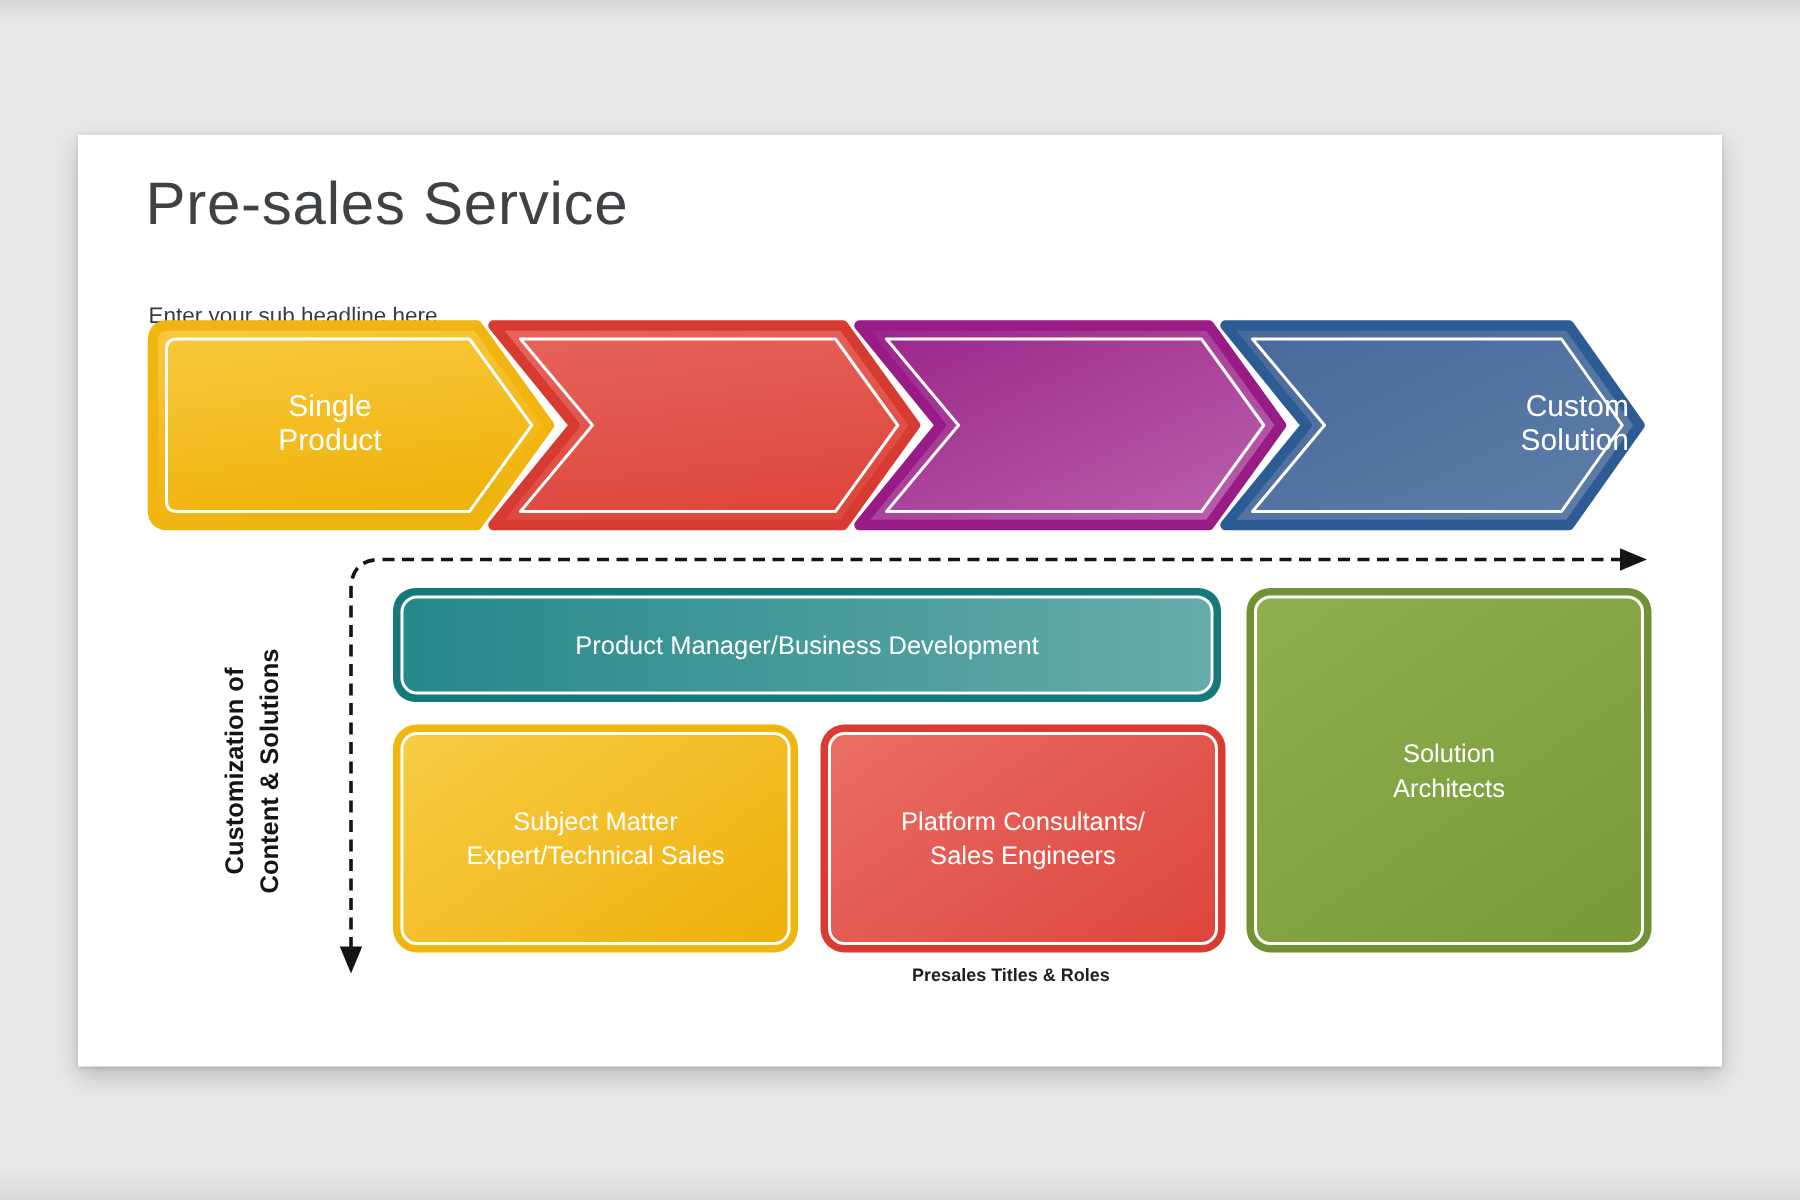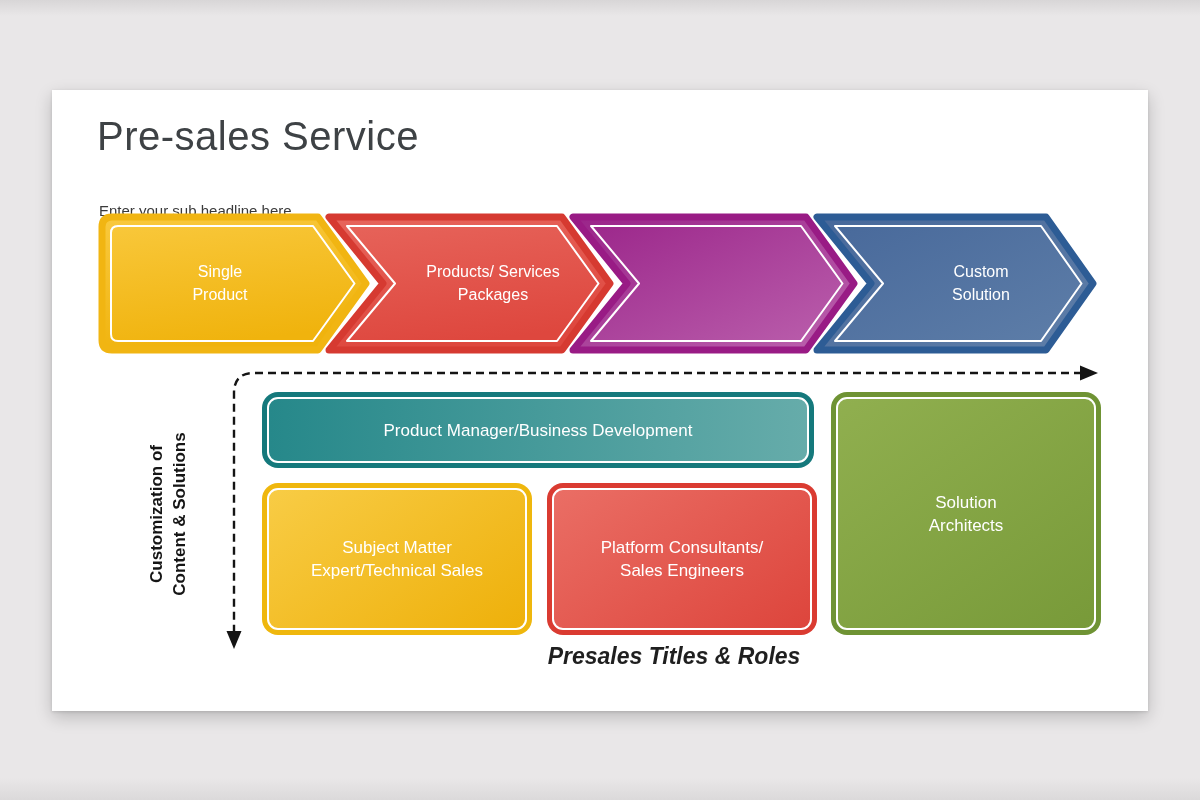--- a/index.html
+++ b/index.html
@@ -18,45 +18,45 @@
     position:absolute;left:45px;top:24px;
     font-size:40px;color:#3e4245;font-weight:400;letter-spacing:.5px;
   }
   .subtitle{
     position:absolute;left:47px;top:84px;
     font-size:15px;color:#3a3a3a;margin-top:28px;
   }
   .arrows-svg{position:absolute;left:46px;top:123px;width:1000px;height:141px;}
   .alabel{
     position:absolute;width:210px;top:170px;
-    color:#ffffff;font-size:16px;line-height:23px;text-align:center;
+    color:#ffffff;font-size:20px;line-height:23px;text-align:center;
     white-space:pre-line;
   }
   .axis-svg{position:absolute;left:0;top:0;width:1096px;height:621px;pointer-events:none;}
   .vlabel{
     position:absolute;left:-18px;top:400px;width:270px;height:48px;
     transform:rotate(-90deg);
     font-size:17px;font-weight:bold;color:#151515;line-height:23px;
     text-align:center;white-space:pre-line;
   }
   .xlabel{
     position:absolute;left:472px;top:553px;width:300px;
-    font-size:23px;font-weight:bold;color:#1f1f1f;text-align:center;font-style:italic;
+    font-size:12px;font-weight:bold;color:#1f1f1f;text-align:center;
   }
   .rbox{position:absolute;border-radius:16px;padding:5px;box-sizing:border-box;}
   .rbox-in{
     width:100%;height:100%;box-sizing:border-box;
     border:2px solid #ffffff;border-radius:11px;
     display:flex;align-items:center;justify-content:center;
   }
   .rbox-label{
     color:#ffffff;font-size:17px;line-height:23px;text-align:center;
     white-space:pre-line;padding:0 10px;
   }
-  .box-teal{left:210px;top:302px;width:552px;height:76px;background:#15797c;}
+  .box-teal{left:210px;top:302px;width:552px;height:76px;background:#15797c;border-radius:15px;}
   .box-teal .rbox-in{background:linear-gradient(90deg,#26888a,#66acaa);}
   .box-yellow{left:210px;top:393px;width:270px;height:152px;background:#efb70d;}
   .box-yellow .rbox-in{background:linear-gradient(145deg,#f8cc45,#eeb00a);}
   .box-red{left:495px;top:393px;width:270px;height:152px;background:#da3b31;}
   .box-red .rbox-in{background:linear-gradient(145deg,#ea6e65,#dd453c);}
   .box-green{left:779px;top:302px;width:270px;height:243px;background:#6f9334;}
   .box-green .rbox-in{background:linear-gradient(145deg,#90af4f,#789a39);}
 </style>
 </head>
 <body>
@@ -94,23 +94,21 @@
 
     <polygon points="475,4 708,4 756,70.5 708,137 475,137 529,70.5" fill="url(#gp)" stroke="#991b85" stroke-width="7" stroke-linejoin="round"></polygon>
     <polygon points="493,13 703,13 744.5,70.5 703,128 493,128 541,70.5" fill="none" stroke="#ffffff" stroke-width="2" stroke-linejoin="round"></polygon>
 
     <polygon points="719,4 948,4 995,70.5 948,137 719,137 773,70.5" fill="url(#gb)" stroke="#2d5c95" stroke-width="7" stroke-linejoin="round"></polygon>
     <polygon points="737,13 943,13 983.5,70.5 943,128 737,128 785,70.5" fill="none" stroke="#ffffff" stroke-width="2" stroke-linejoin="round"></polygon>
   </svg>
 
   <div class="alabel" style="left:63px;">Single
 Product</div>
-  <div class="alabel" style="left:336px;">Products/ Services
-Packages</div>
-  <div class="alabel" style="left:824px;">Custom
+  <div class="alabel" style="left:824px;text-align:right;">Custom
 Solution</div>
 
   <svg class="axis-svg" viewBox="0 0 1096 621">
     <path d="M 1030,283 L 202,283 Q 182,283 182,303 L 182,543" fill="none" stroke="#141414" stroke-width="2.4" stroke-dasharray="8 5"></path>
     <polygon points="1028,275.5 1046,283 1028,290.5" fill="#141414"></polygon>
     <polygon points="174.5,541 189.5,541 182,559" fill="#141414"></polygon>
   </svg>
 
   <div class="vlabel">Customization of
 Content &amp; Solutions</div>

